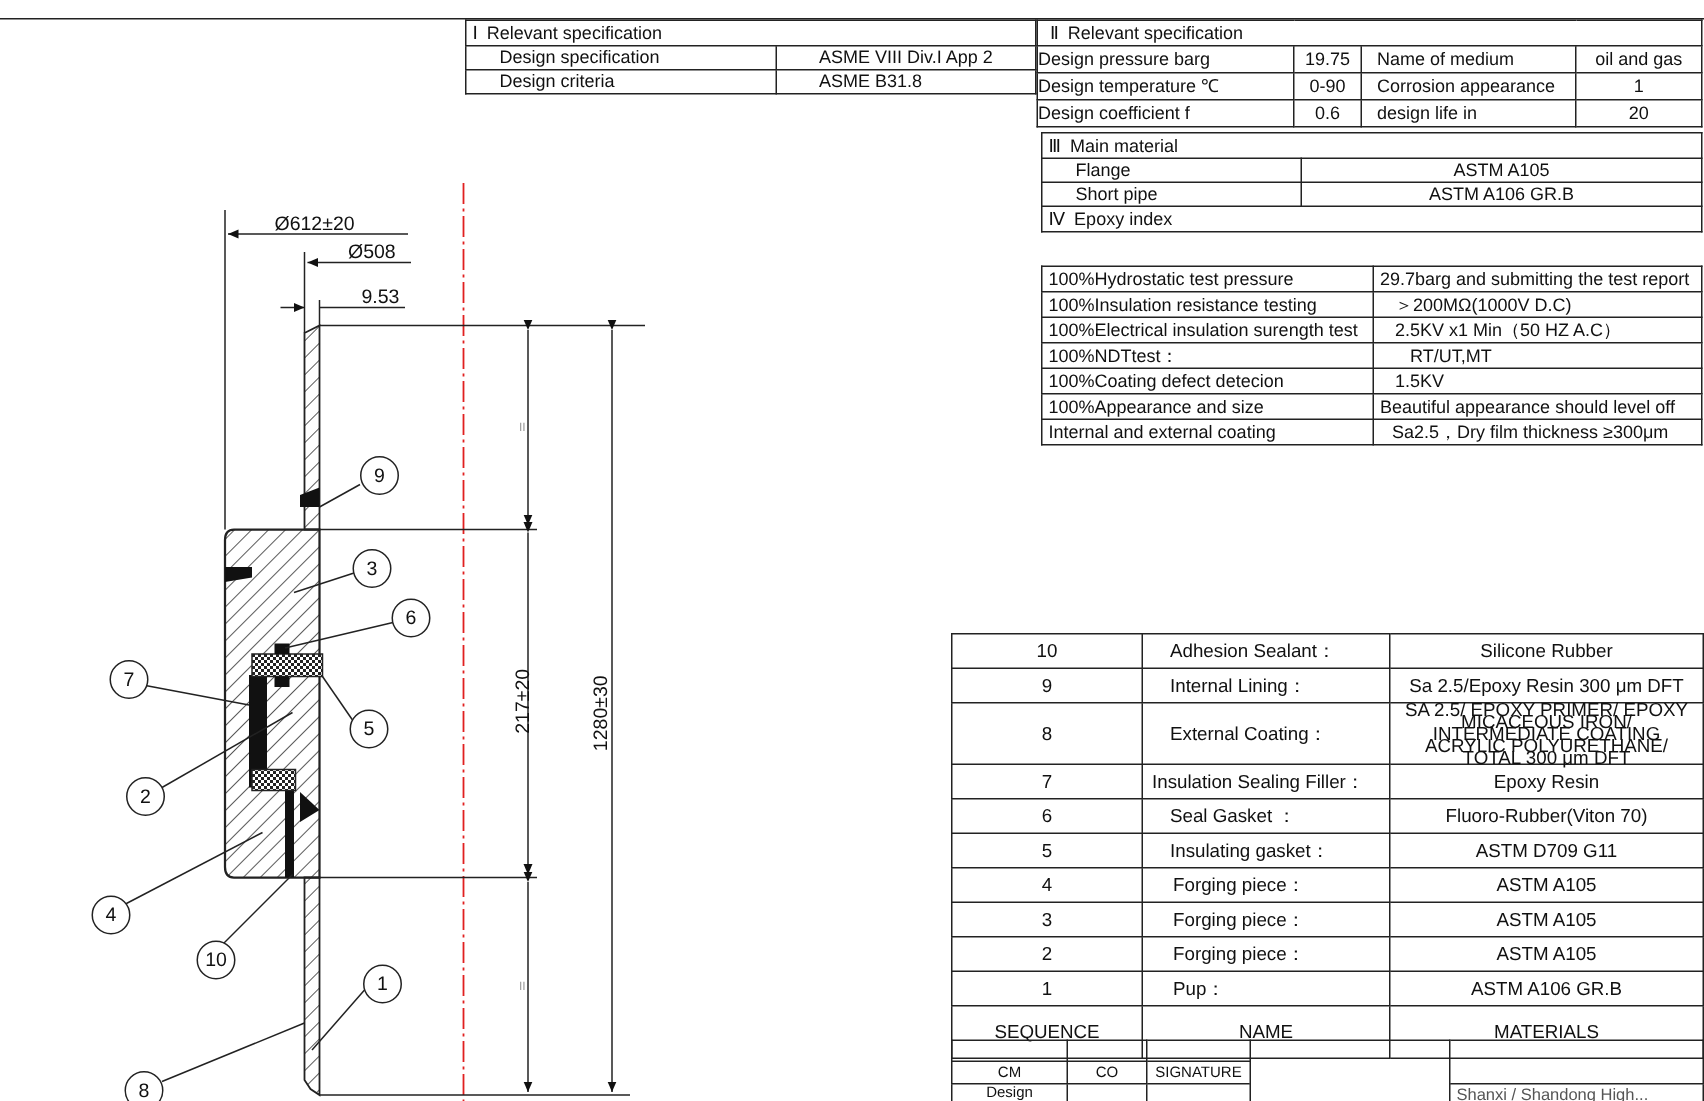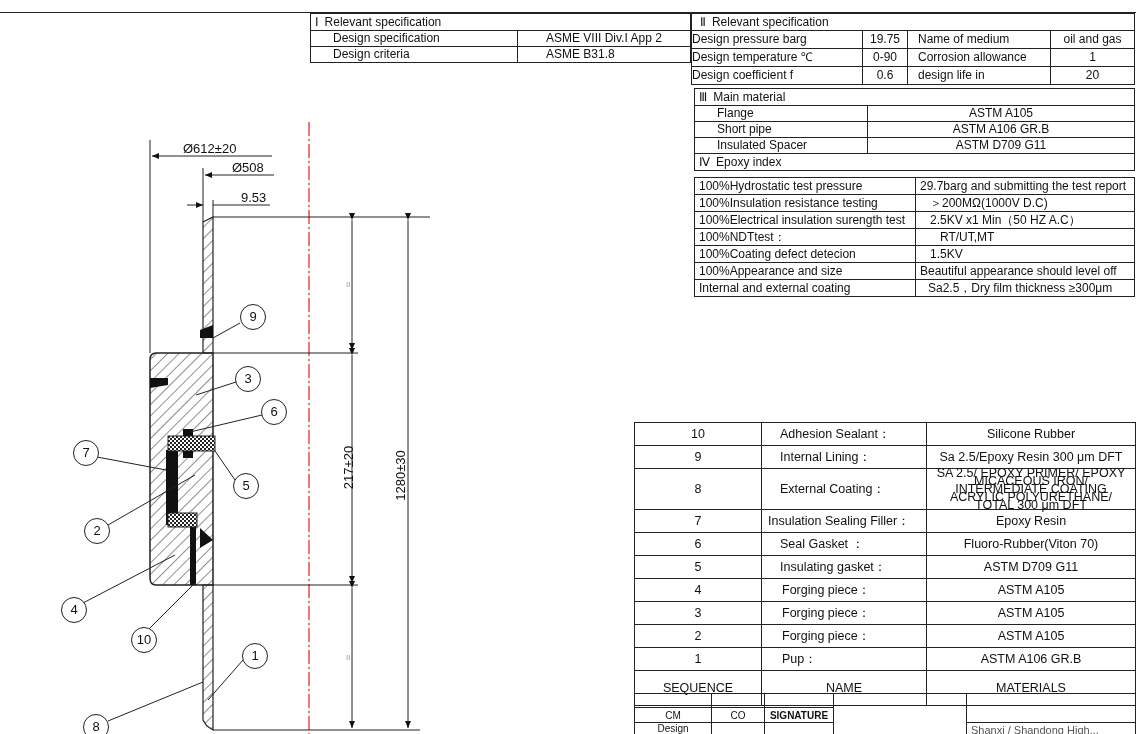--- a/index.html
+++ b/index.html
@@ -41,21 +41,21 @@
       </tr>
   <tr>
         <td style="width:166px;padding-left:0;height:17px;">Design  pressure barg</td>
         <td class="c" style="width:36px;">19.75</td>
         <td style="width:128px;padding-left:10px;">Name of medium</td>
         <td class="c">oil and gas</td>
       </tr>
   <tr>
         <td style="padding-left:0;height:17px;">Design  temperature ℃</td>
         <td class="c">0-90</td>
-        <td style="padding-left:10px;">Corrosion allowance</td>
+        <td style="padding-left:10px;">Corrosion appearance</td>
         <td class="c">1</td>
       </tr>
   <tr>
         <td style="padding-left:0;height:17px;">Design coefficient   f</td>
         <td class="c">0.6</td>
         <td style="padding-left:10px;">design life in</td>
         <td class="c">20</td>
       </tr>
 </tbody>
   </table>
@@ -65,24 +65,20 @@
       <tr>
         <td colspan="2" style="height:16px;"><span class="ttl">Ⅲ</span><span>Main material</span></td>
       </tr>
   <tr>
         <td style="width:146px;padding-left:22px;">Flange</td>
         <td class="c">ASTM  A105</td>
       </tr>
   <tr>
         <td style="padding-left:22px;">Short pipe</td>
         <td class="c">ASTM A106 GR.B</td>
-      </tr>
-  <tr>
-        <td style="padding-left:22px;">Insulated Spacer</td>
-        <td class="c">ASTM D709   G11</td>
       </tr>
   <tr>
         <td colspan="2" style="height:16px;"><span class="ttl">Ⅳ</span><span>Epoxy index</span></td>
       </tr>
 </tbody>
   </table>
 
 <table style="left:694px;top:177px;width:441px;">
   <tbody>
       <tr>
@@ -181,21 +177,21 @@
       <tr>
     <td style="width:68px;height:13px;"></td>
         <td style="width:44px;"></td>
         <td style="width:60px;"></td>
     <td rowspan="3" style="width:124px;"></td>
     <td style="height:28px;" rowspan="2"></td>
   </tr>
   <tr>
     <td class="c" style="font-size:10px;line-height:11px;margin-top:24px;">CM</td>
     <td class="c" style="font-size:10px;line-height:11px;">CO</td>
-    <td class="c" style="font-size:10px;line-height:11px;padding:0 2px;font-weight:bold;">SIGNATURE</td>
+    <td class="c" style="font-size:10px;line-height:11px;padding:0 2px;">SIGNATURE</td>
   </tr>
   <tr>
     <td class="c" style="font-size:10px;line-height:11px;height:14px;vertical-align:top;">Design</td>
     <td></td>
         <td></td>
     <td style="font-size:11px;color:#555;">Shanxi / Shandong High...</td>
   </tr>
 </tbody>
   </table>
 

